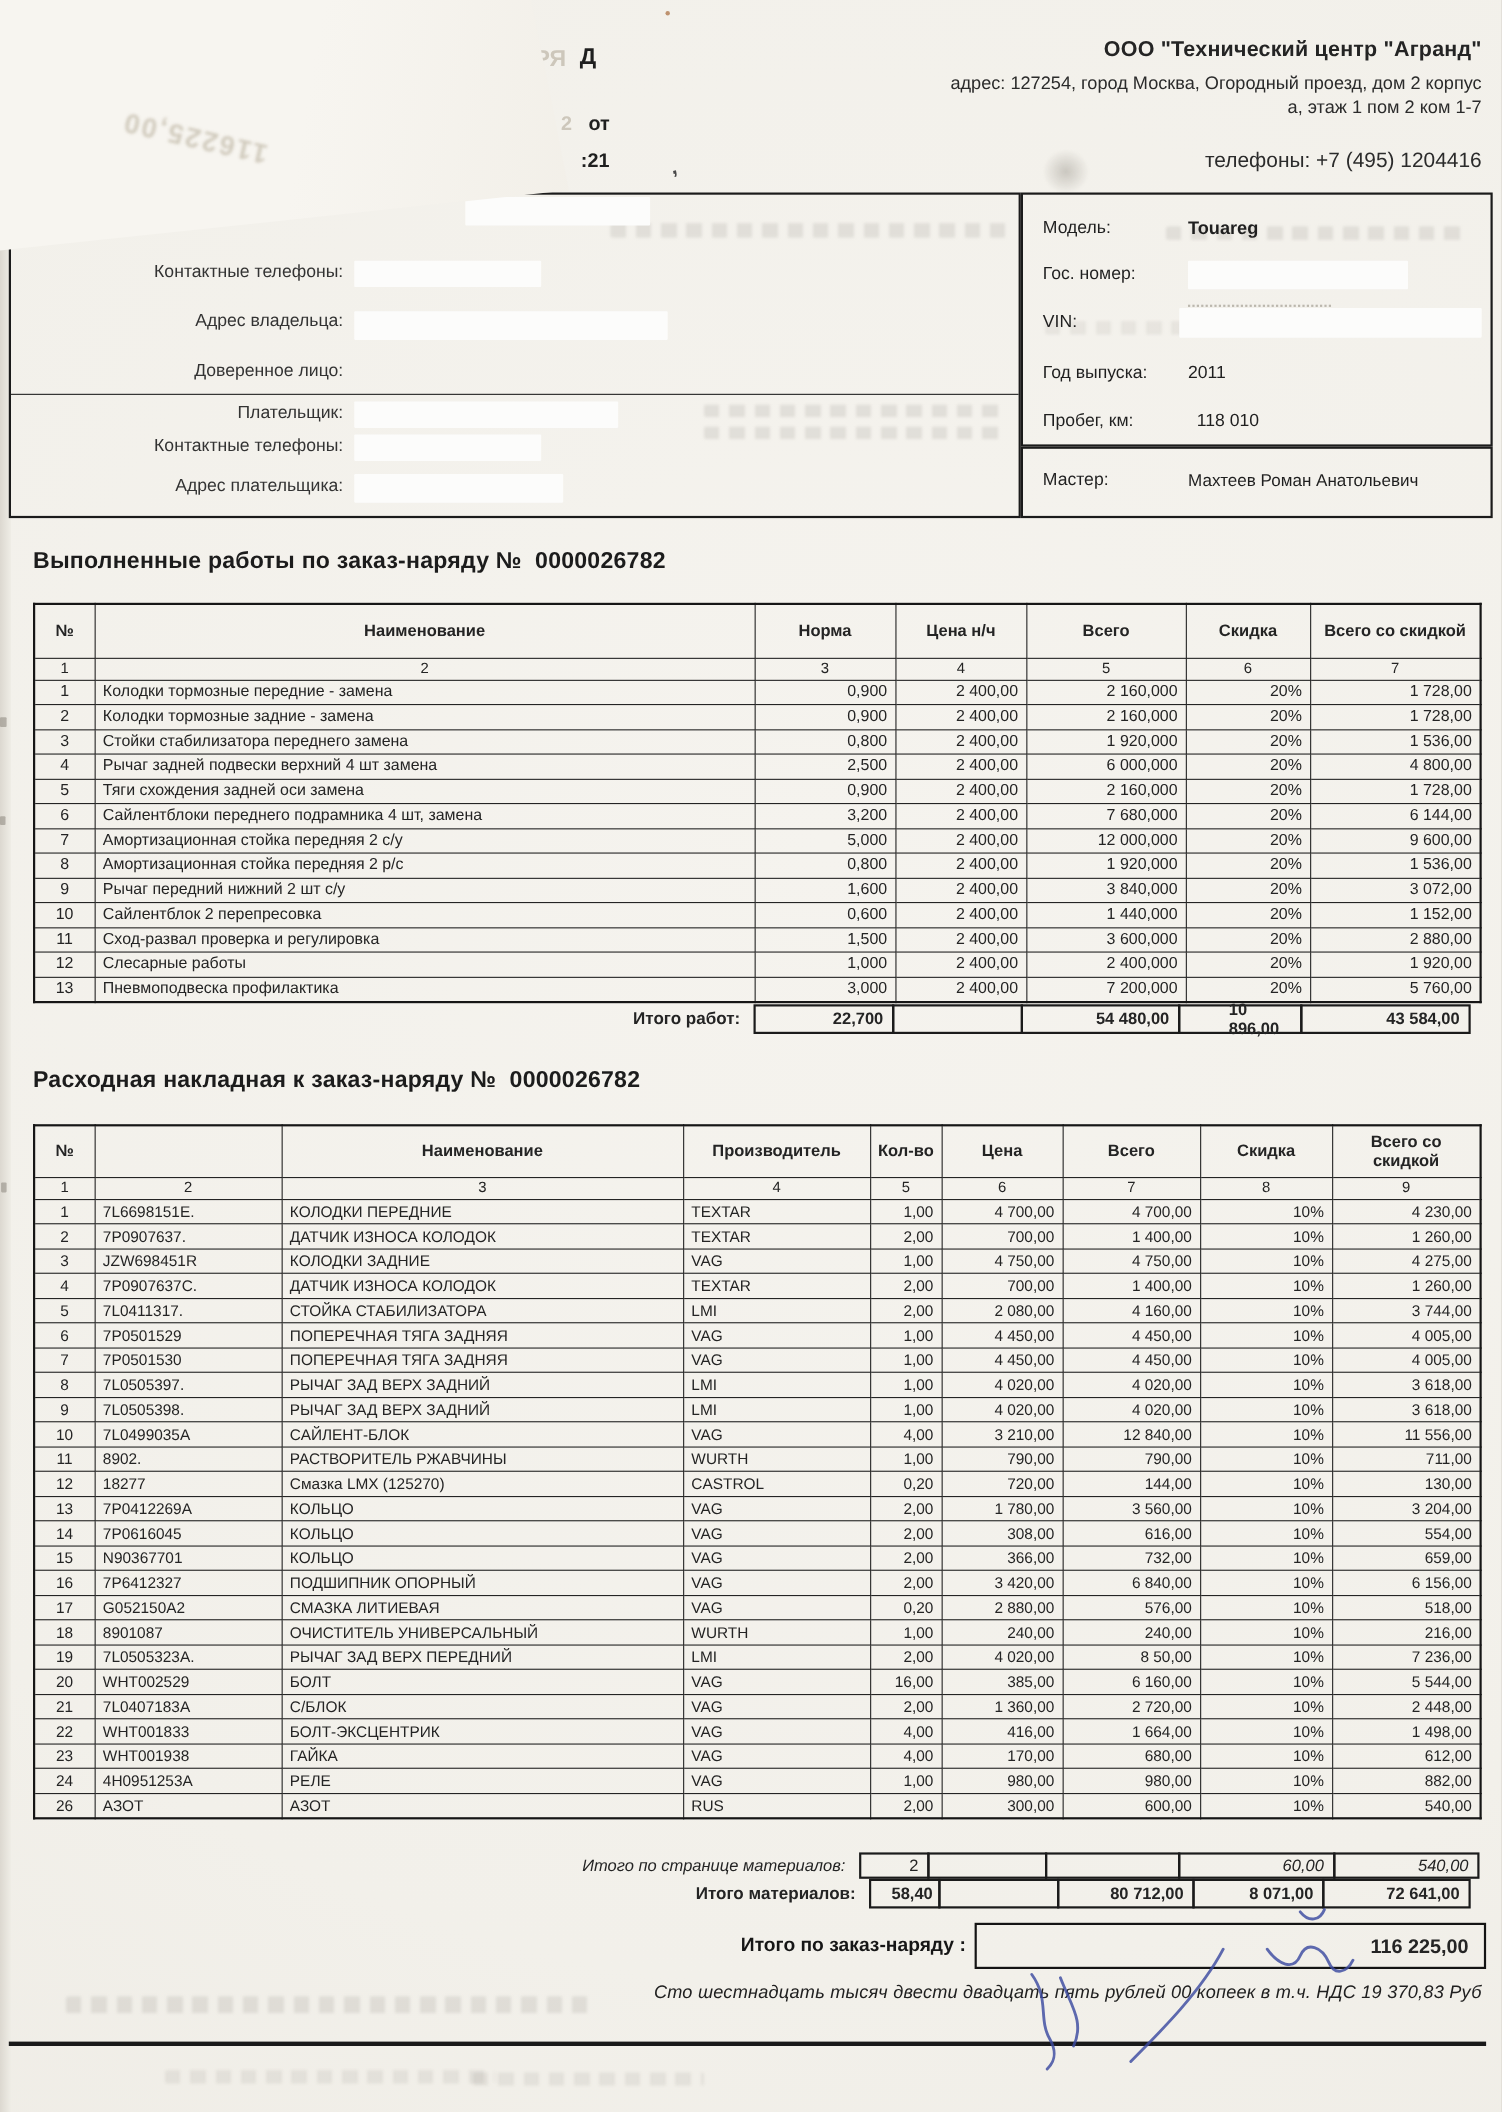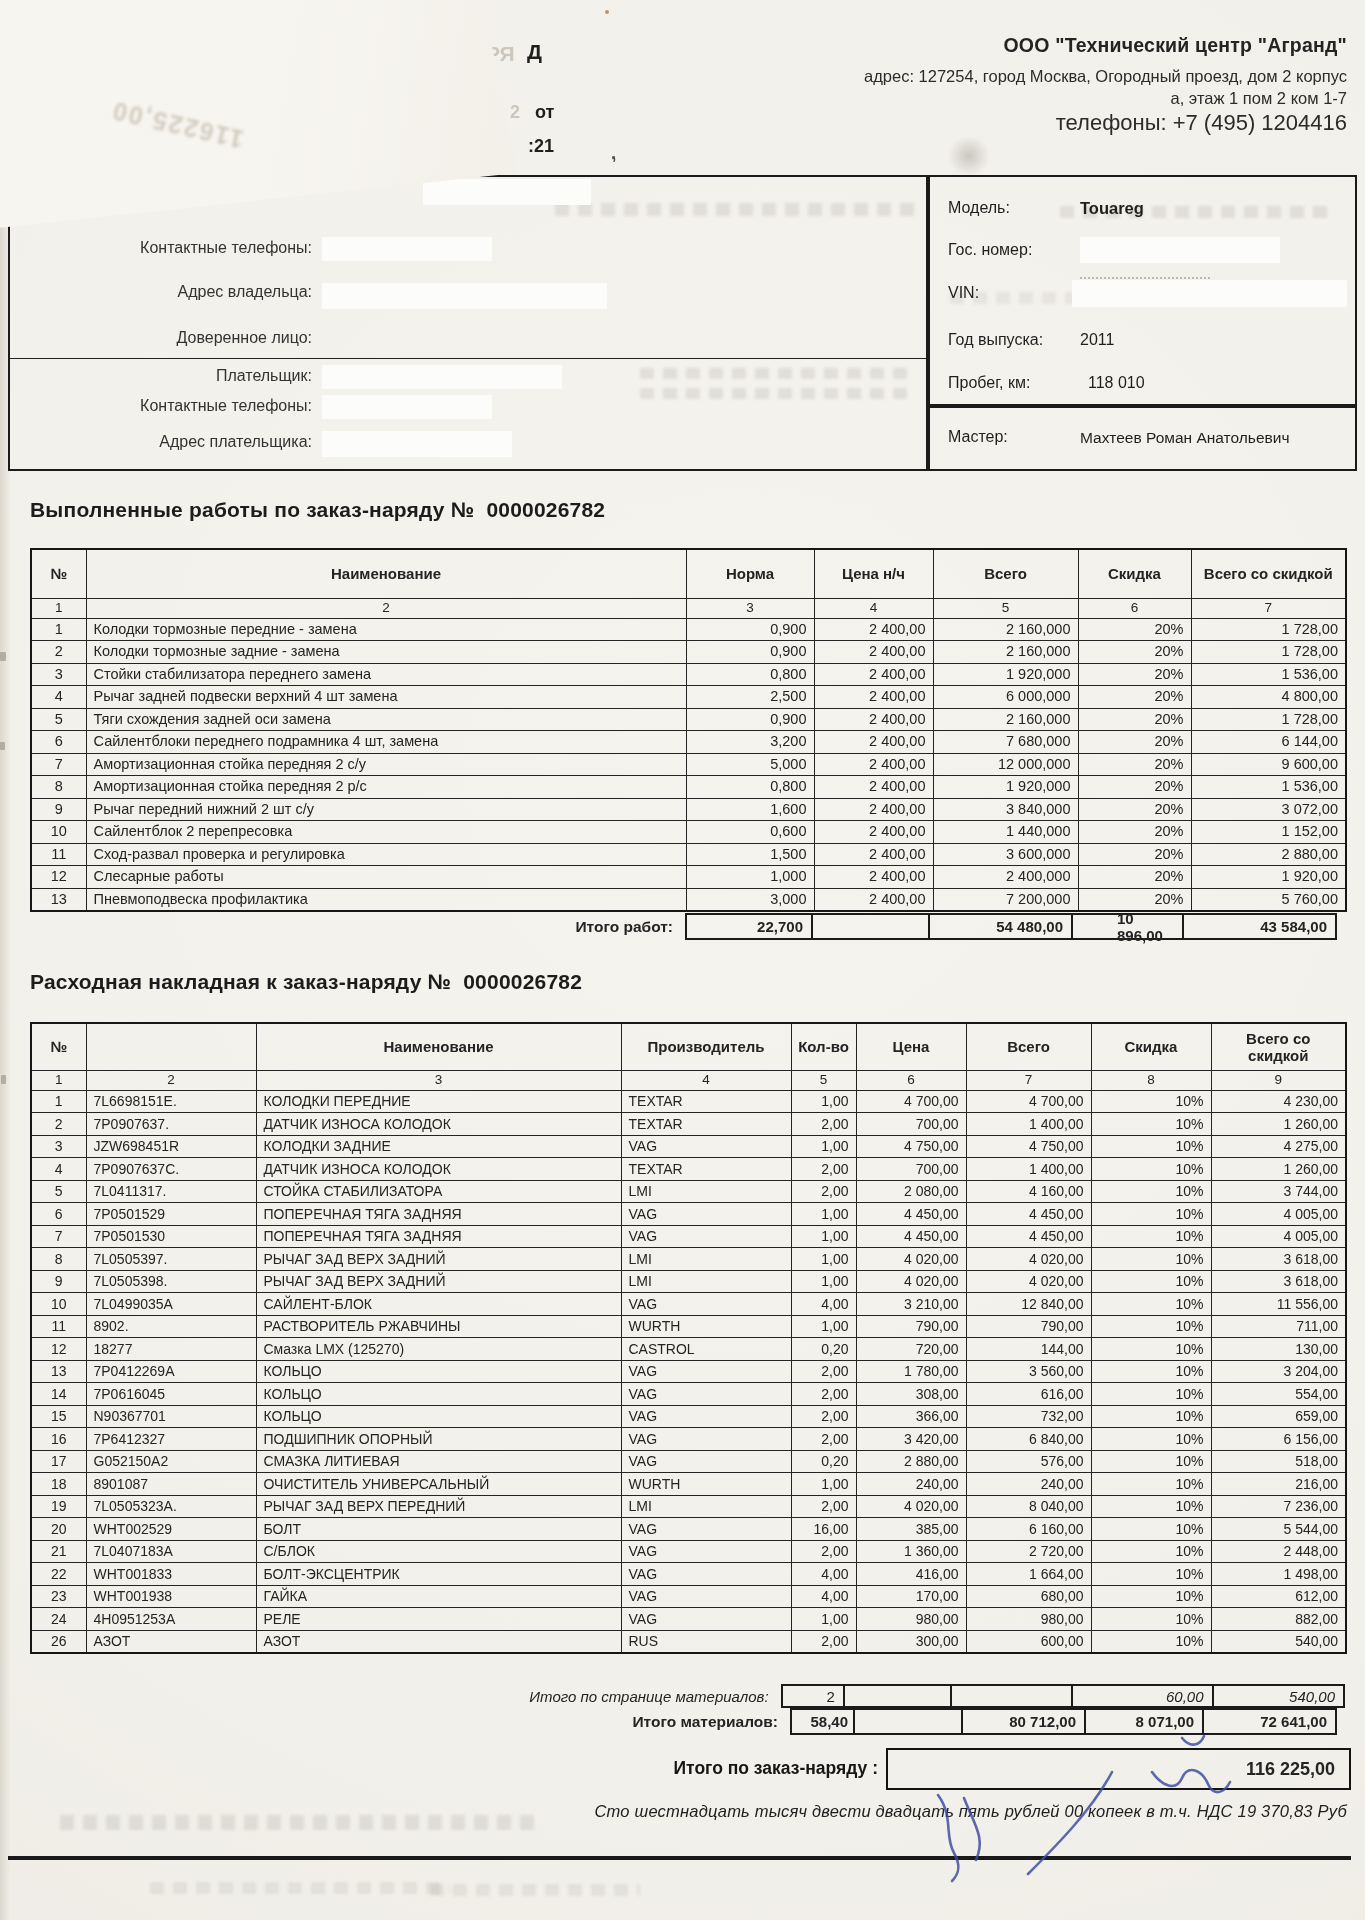--- a/index.html
+++ b/index.html
@@ -15,21 +15,21 @@
   .speck{position:absolute;width:4px;height:4px;border-radius:50%;background:#b07a50;opacity:.8;}
   .smudge{position:absolute;left:948px;top:136px;width:42px;height:40px;border-radius:50%;
     background:radial-gradient(closest-side, rgba(140,135,125,.40), rgba(140,135,125,0));filter:blur(1px);}
   
   .remnant{position:absolute;font-weight:bold;color:#1f1f1f;}
   .ghosttxt{position:absolute;color:#cdc7bb;font-weight:bold;}
   
   .company{position:absolute;right:18px;top:34px;width:810px;text-align:right;}
   .company .name{font-size:19.5px;font-weight:bold;letter-spacing:.2px;}
   .company .addr{font-size:16.5px;margin-top:8px;line-height:1.35;color:#2b2b2b;}
-  .company .phone{font-size:22px;color:#2b2b2b;}
+  .company .phone{font-size:19px;margin-top:26px;color:#2b2b2b;}
   
   .hbox{position:absolute;border:2.5px solid #1b1b1b;box-sizing:border-box;}
   .flabel{position:absolute;left:0;width:302px;text-align:right;font-size:16px;color:#333;}
   .fvalue{position:absolute;font-size:16px;color:#1f1f1f;}
   .redact{position:absolute;background:#fcfcfb;border-radius:1px;}
   .divline{position:absolute;left:0;width:100%;height:0;border-top:1.8px solid #222;}
   .vin-dashes{position:absolute;width:130px;border-top:2px dotted rgba(140,134,122,.55);}
   
   .sec-title{position:absolute;font-weight:bold;font-size:21px;letter-spacing:.2px;white-space:pre-wrap;color:#1c1c1c;}
   
@@ -535,21 +535,21 @@
           <td class="a-r">10%</td>
           <td class="a-r">216,00</td>
         </tr>
         <tr>
           <td class="a-c">19</td>
           <td class="a-l">7L0505323A.</td>
           <td class="a-l">РЫЧАГ ЗАД ВЕРХ ПЕРЕДНИЙ</td>
           <td class="a-l">LMI</td>
           <td class="a-r">2,00</td>
           <td class="a-r">4 020,00</td>
-          <td class="a-r">8 040,00</td>
+          <td class="a-r">8 50,00</td>
           <td class="a-r">10%</td>
           <td class="a-r">7 236,00</td>
         </tr>
         <tr>
           <td class="a-c">20</td>
           <td class="a-l">WHT002529</td>
           <td class="a-l">БОЛТ</td>
           <td class="a-l">VAG</td>
           <td class="a-r">16,00</td>
           <td class="a-r">385,00</td>

